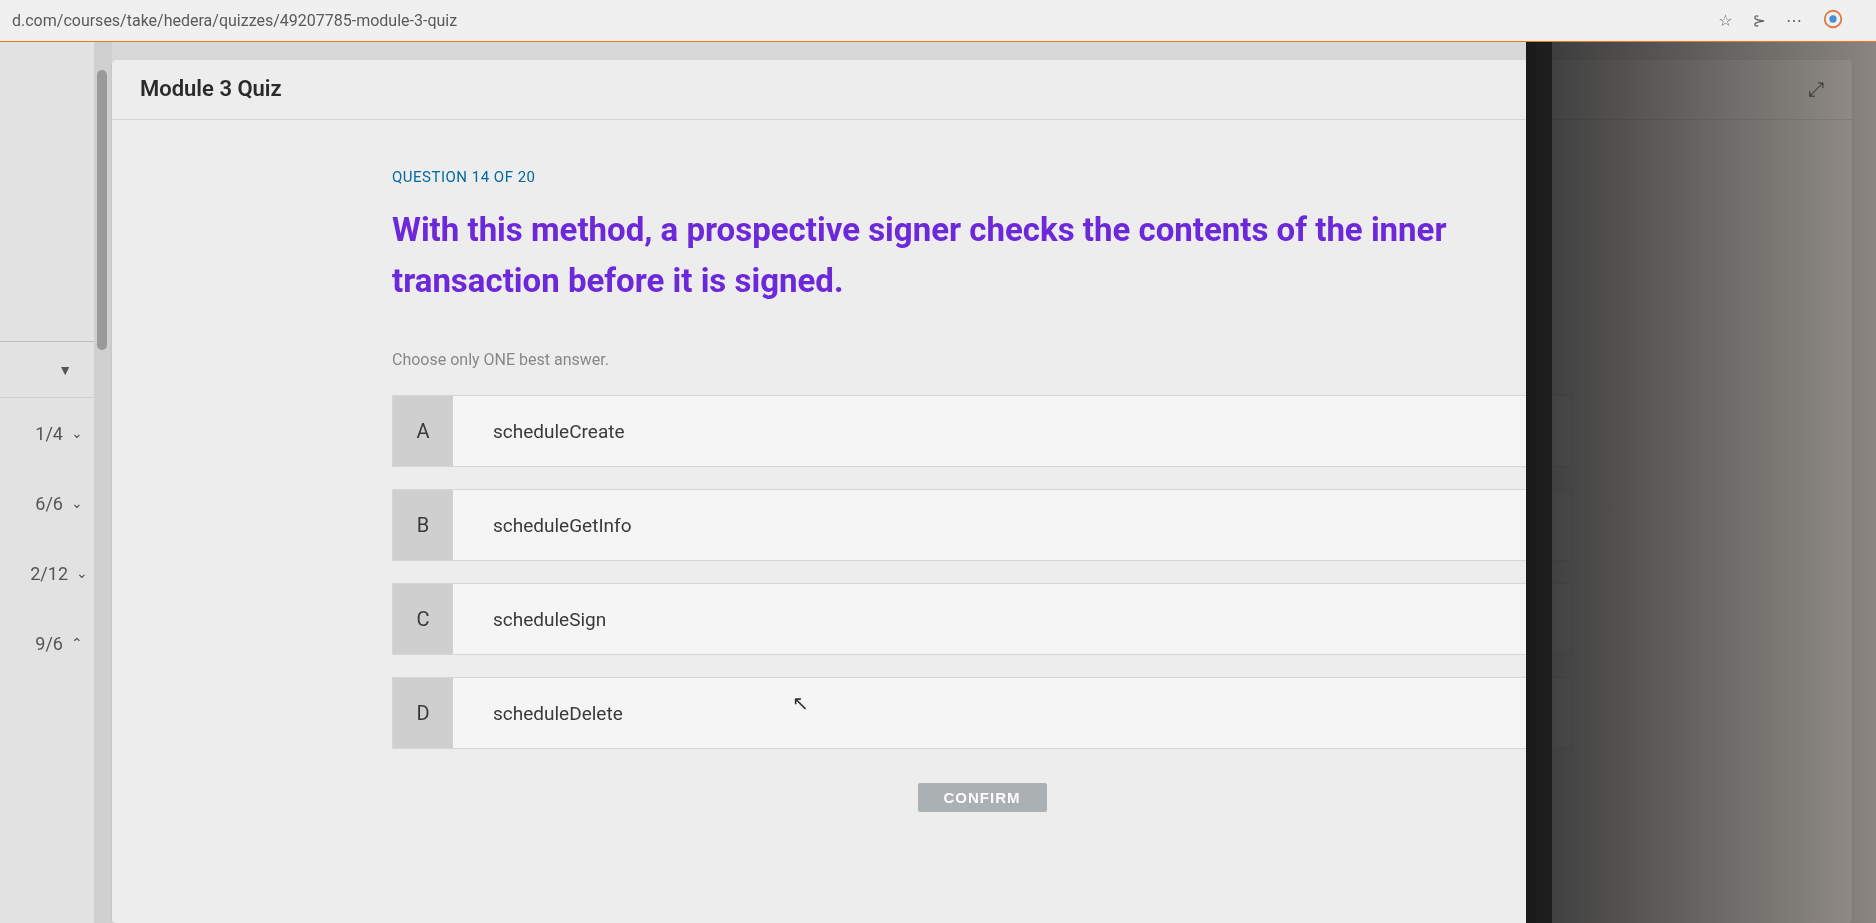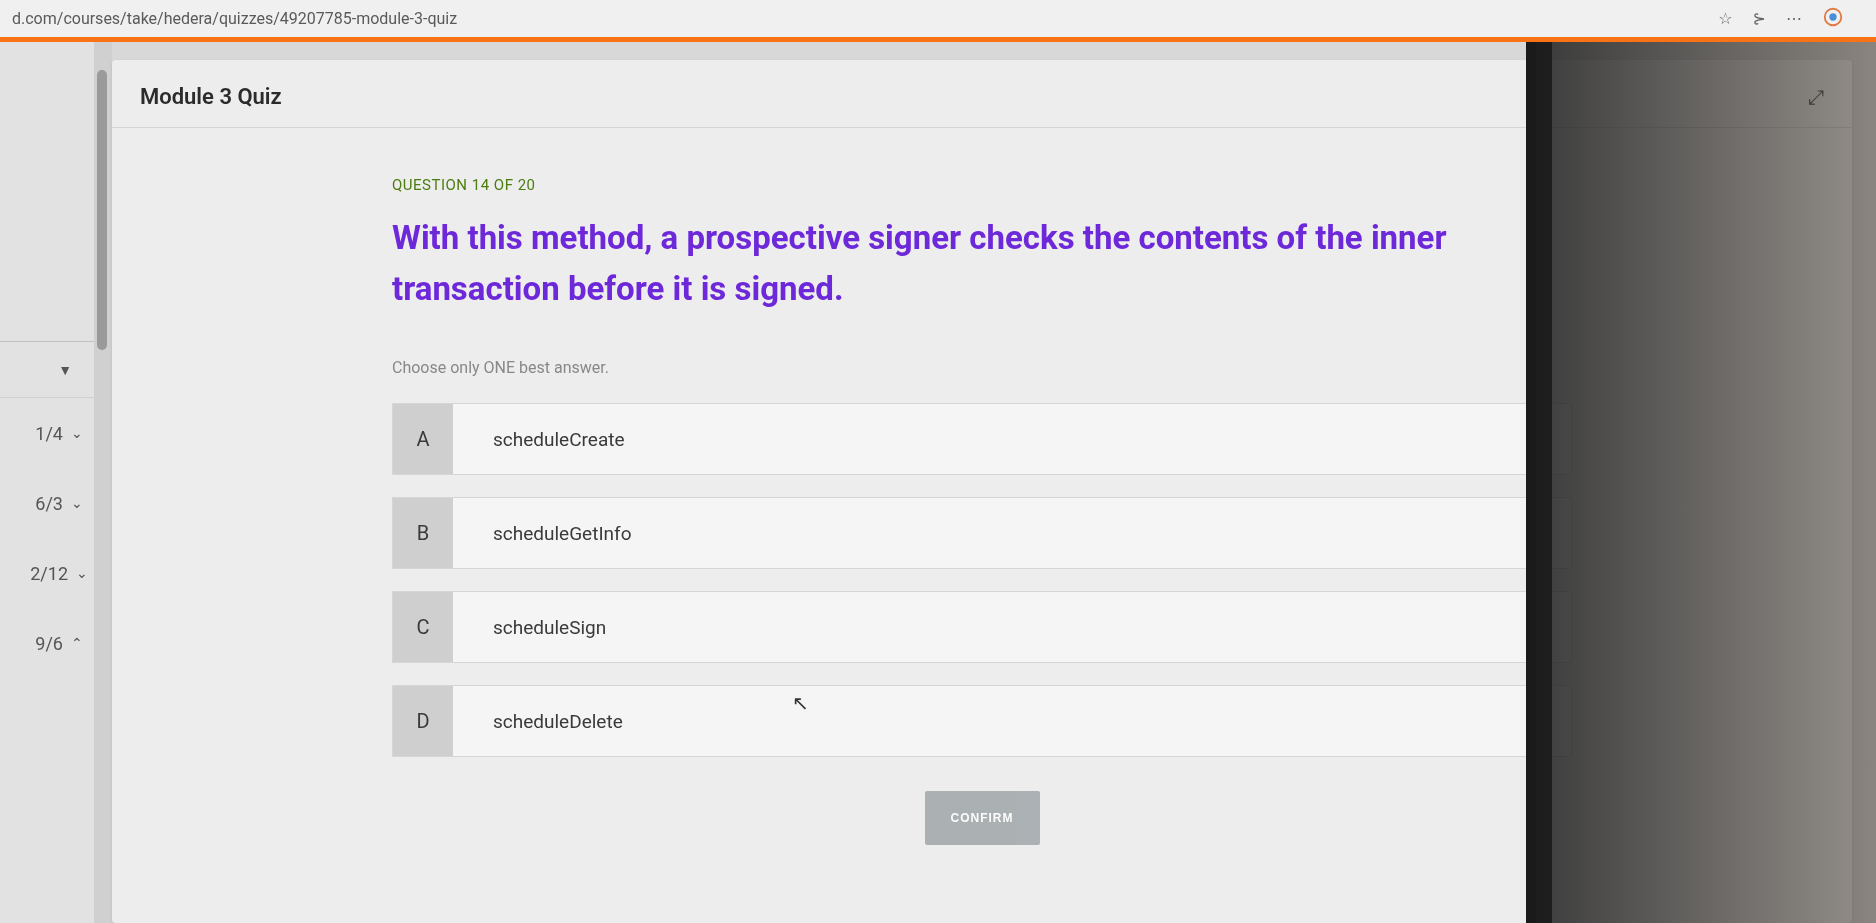--- a/index.html
+++ b/index.html
@@ -16,21 +16,21 @@
       position: relative;
     }
     .browser-bar {
       height: 42px;
       background: #f0f0f0;
       display: flex;
       align-items: center;
       padding: 0 12px;
       color: #5a5a5a;
       font-size: 16px;
-      border-bottom: 5px solid #f97316;
+      border-bottom: 1px solid #f97316;
     }
     .url-area {
       flex: 1;
     }
     .browser-actions {
       display: flex;
       gap: 20px;
       align-items: center;
       padding-right: 20px;
     }
@@ -92,42 +92,42 @@
     }
     .content-col {
       flex: 1;
       background: #ededed;
       position: relative;
       margin: 18px 24px 0 0;
       border-radius: 4px;
       box-shadow: 0 1px 3px rgba(0,0,0,0.1);
     }
     .module-header {
-      padding: 24px 28px 18px 28px;
+      padding: 16px 28px 18px 28px;
       border-bottom: 1px solid #d4d4d4;
       display: flex;
       justify-content: space-between;
       align-items: center;
     }
     .module-title {
       font-size: 22px;
       font-weight: 600;
       color: #2b2b2b;
     }
     .expand-icon {
       font-size: 20px;
       color: #444;
       cursor: pointer;
     }
     .quiz-body {
       padding: 48px 280px 0 280px;
     }
     .question-counter {
       font-size: 15px;
-      color: #4d7c0f;
+      color: #0369a1;
       letter-spacing: 0.5px;
       margin-bottom: 18px;
     }
     .question-text {
       font-size: 33px;
       color: #6d28d9;
       line-height: 1.55;
       margin-bottom: 44px;
       font-weight: 700;
     }
@@ -170,22 +170,22 @@
     }
     .confirm-wrap {
       display: flex;
       justify-content: center;
       margin-top: 34px;
     }
     .confirm-btn {
       background: #a0a6aa;
       color: #fff;
       border: none;
-      padding: 20px 26px;
-      font-size: 12px;
+      padding: 6px 26px;
+      font-size: 15px;
       font-weight: 600;
       letter-spacing: 1px;
       border-radius: 2px;
       cursor: pointer;
       opacity: 0.85;
     }
     .right-edge {
       position: absolute;
       right: 0;
       top: 42px;
@@ -233,21 +233,21 @@
   <div class="sidebar-col">
     <div class="sidebar-spacer"></div>
     <div class="sidebar-dropdown">
       <span class="chevron">▼</span>
     </div>
     <div class="sidebar-item">
       <span>1/4</span>
       <span class="chevron">⌄</span>
     </div>
     <div class="sidebar-item">
-      <span>6/3</span>
+      <span>6/6</span>
       <span class="chevron">⌄</span>
     </div>
     <div class="sidebar-item">
       <span>2/12</span>
       <span class="chevron">⌄</span>
     </div>
     <div class="sidebar-item">
       <span>9/6</span>
       <span class="chevron">⌃</span>
     </div>

